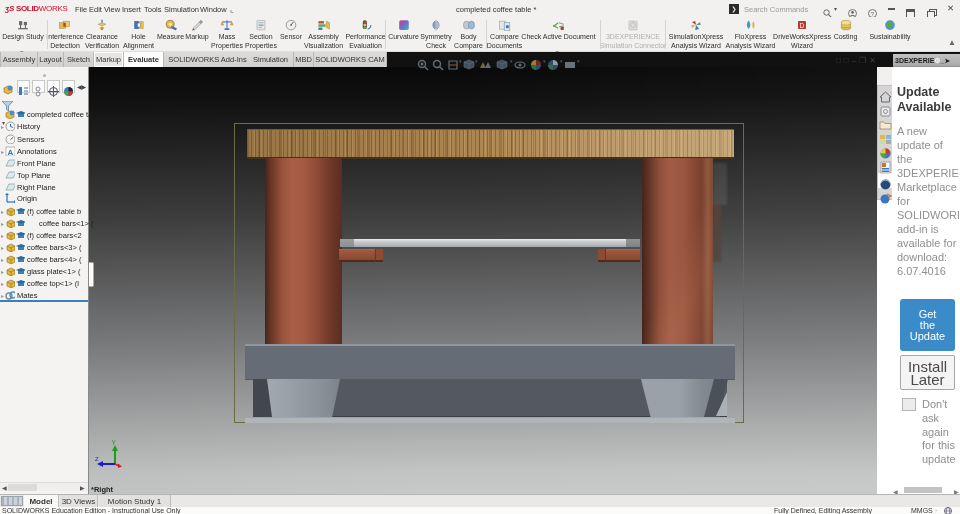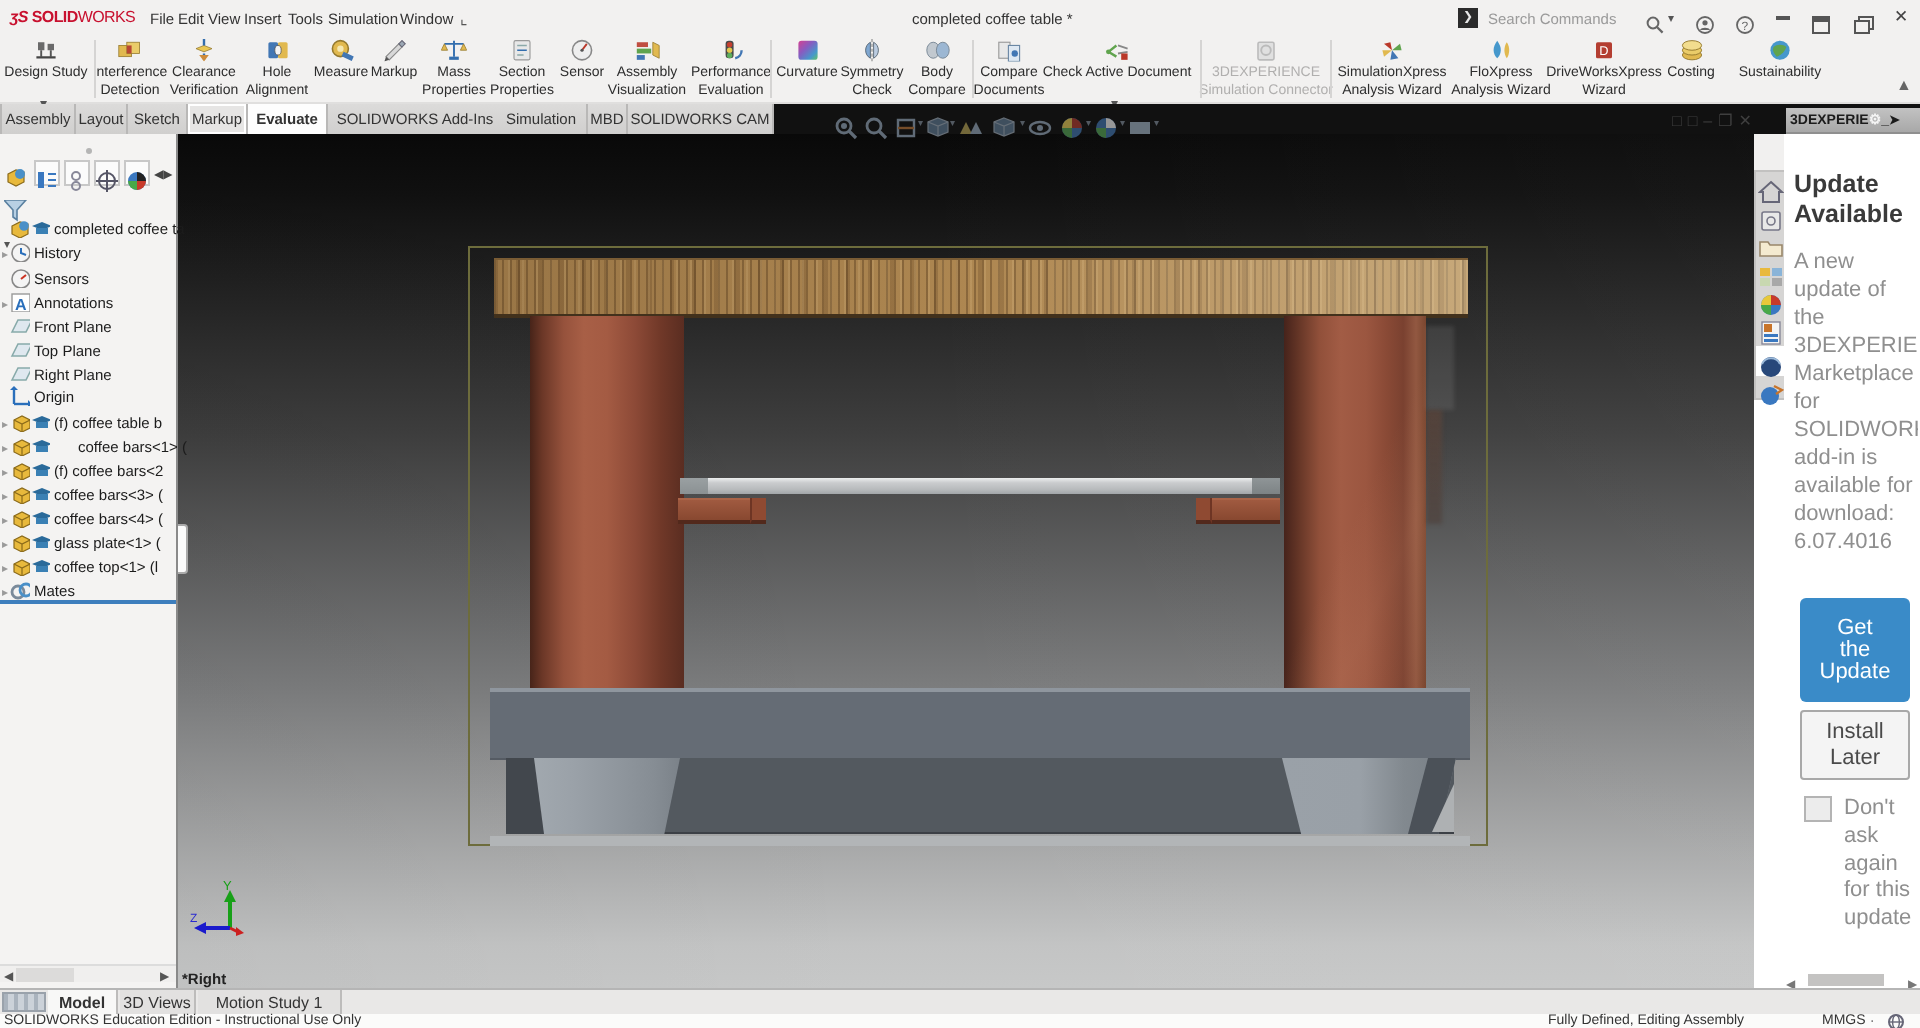--- a/index.html
+++ b/index.html
@@ -92,21 +92,21 @@
 
 #tpstrip { left:877px; top:85px; width:15px; height:115px; background:#d6d5d4; border-left:1px solid #c2c1c0; border-top:1px solid #c2c1c0; border-bottom:1px solid #c2c1c0; }
 #tpstripwhite { left:877px; top:200px; width:15px; height:294px; background:#ffffff; }
 .tpicon { position:absolute; left:1px; width:13px; height:13px; z-index:2; }
 #tpiconsel { position:absolute; left:0px; top:87px; width:15px; height:15px; background:#ffffff; z-index:1; }
 #taskpane { left:892px; top:67px; width:68px; height:427px; background:#ffffff; }
 #tphead { left:5px; top:18px; font-size:12.5px; font-weight:bold; color:#3a3a3a; line-height:15px; }
 #tpbody { left:5px; top:57px; font-size:11px; color:#8f8f8f; line-height:14px; width:62px; overflow:hidden; }
 #tpbody div { white-space:nowrap; overflow:hidden; }
 #btnget { left:8px; top:232px; width:55px; height:52px; background:#3a8bc8; border-radius:3px; color:#fff; font-size:11px; text-align:center; line-height:11px; padding-top:10px; }
-#btnlater { left:8px; top:288px; width:55px; height:35px; background:#f4f4f4; border:1px solid #a8a8a8; border-radius:2px; color:#4a4a4a; font-size:11px; text-align:center; line-height:13px; padding-top:4px; }
+#btnlater { left:8px; top:288px; width:55px; height:35px; background:#f4f4f4; border:1px solid #a8a8a8; border-radius:2px; color:#4a4a4a; font-size:15px; text-align:center; line-height:13px; padding-top:4px; }
 #chkbox { left:10px; top:331px; width:14px; height:13px; background:#ececec; border:1px solid #b4b4b4; }
 #chktxt { left:30px; top:331px; font-size:11px; color:#8f8f8f; line-height:13.8px; }
 #tpscroll { left:0px; top:420px; width:68px; height:7px; }
 #tpthumb { position:absolute; left:12px; top:0; width:38px; height:6px; background:#c4c3c2; }
 
 
 #modelrow { left:0; top:494px; width:960px; height:13px; background:#e9e8e7; border-top:1px solid #b5b5b5; }
 #minibox { position:absolute; left:1px; top:1px; width:22px; height:10px; background:repeating-linear-gradient(90deg,#aab3bd 0 2px,#ccd2d9 2px 5px); border:1px solid #9aa2ab; }
 .mtab { position:absolute; top:0; height:13px; font-size:8px; color:#333; text-align:center; line-height:13px; border-right:1px solid #bdbcbb; background:#e2e1e0; overflow:hidden; }
 .mtab.active { background:#f8f8f7; font-weight:bold; }

